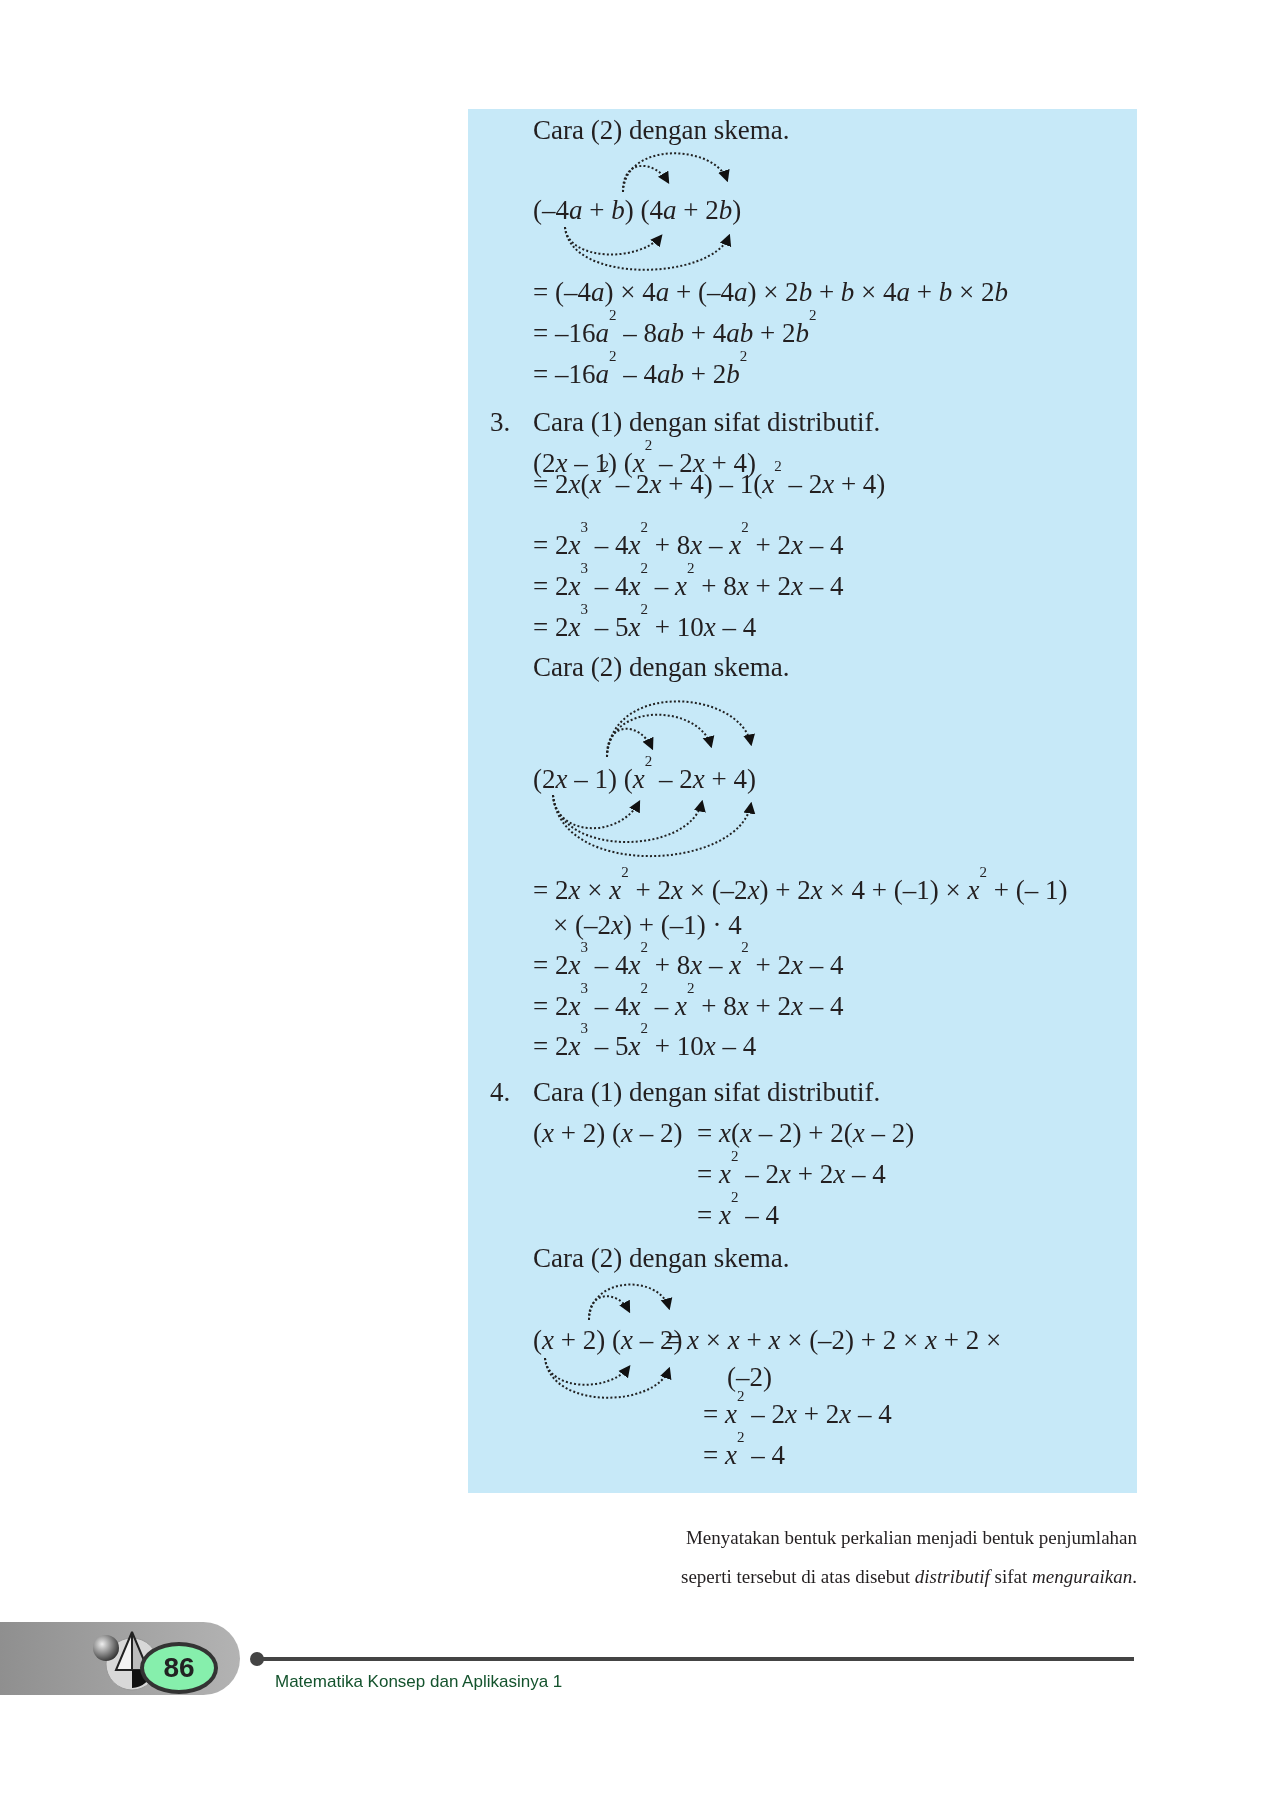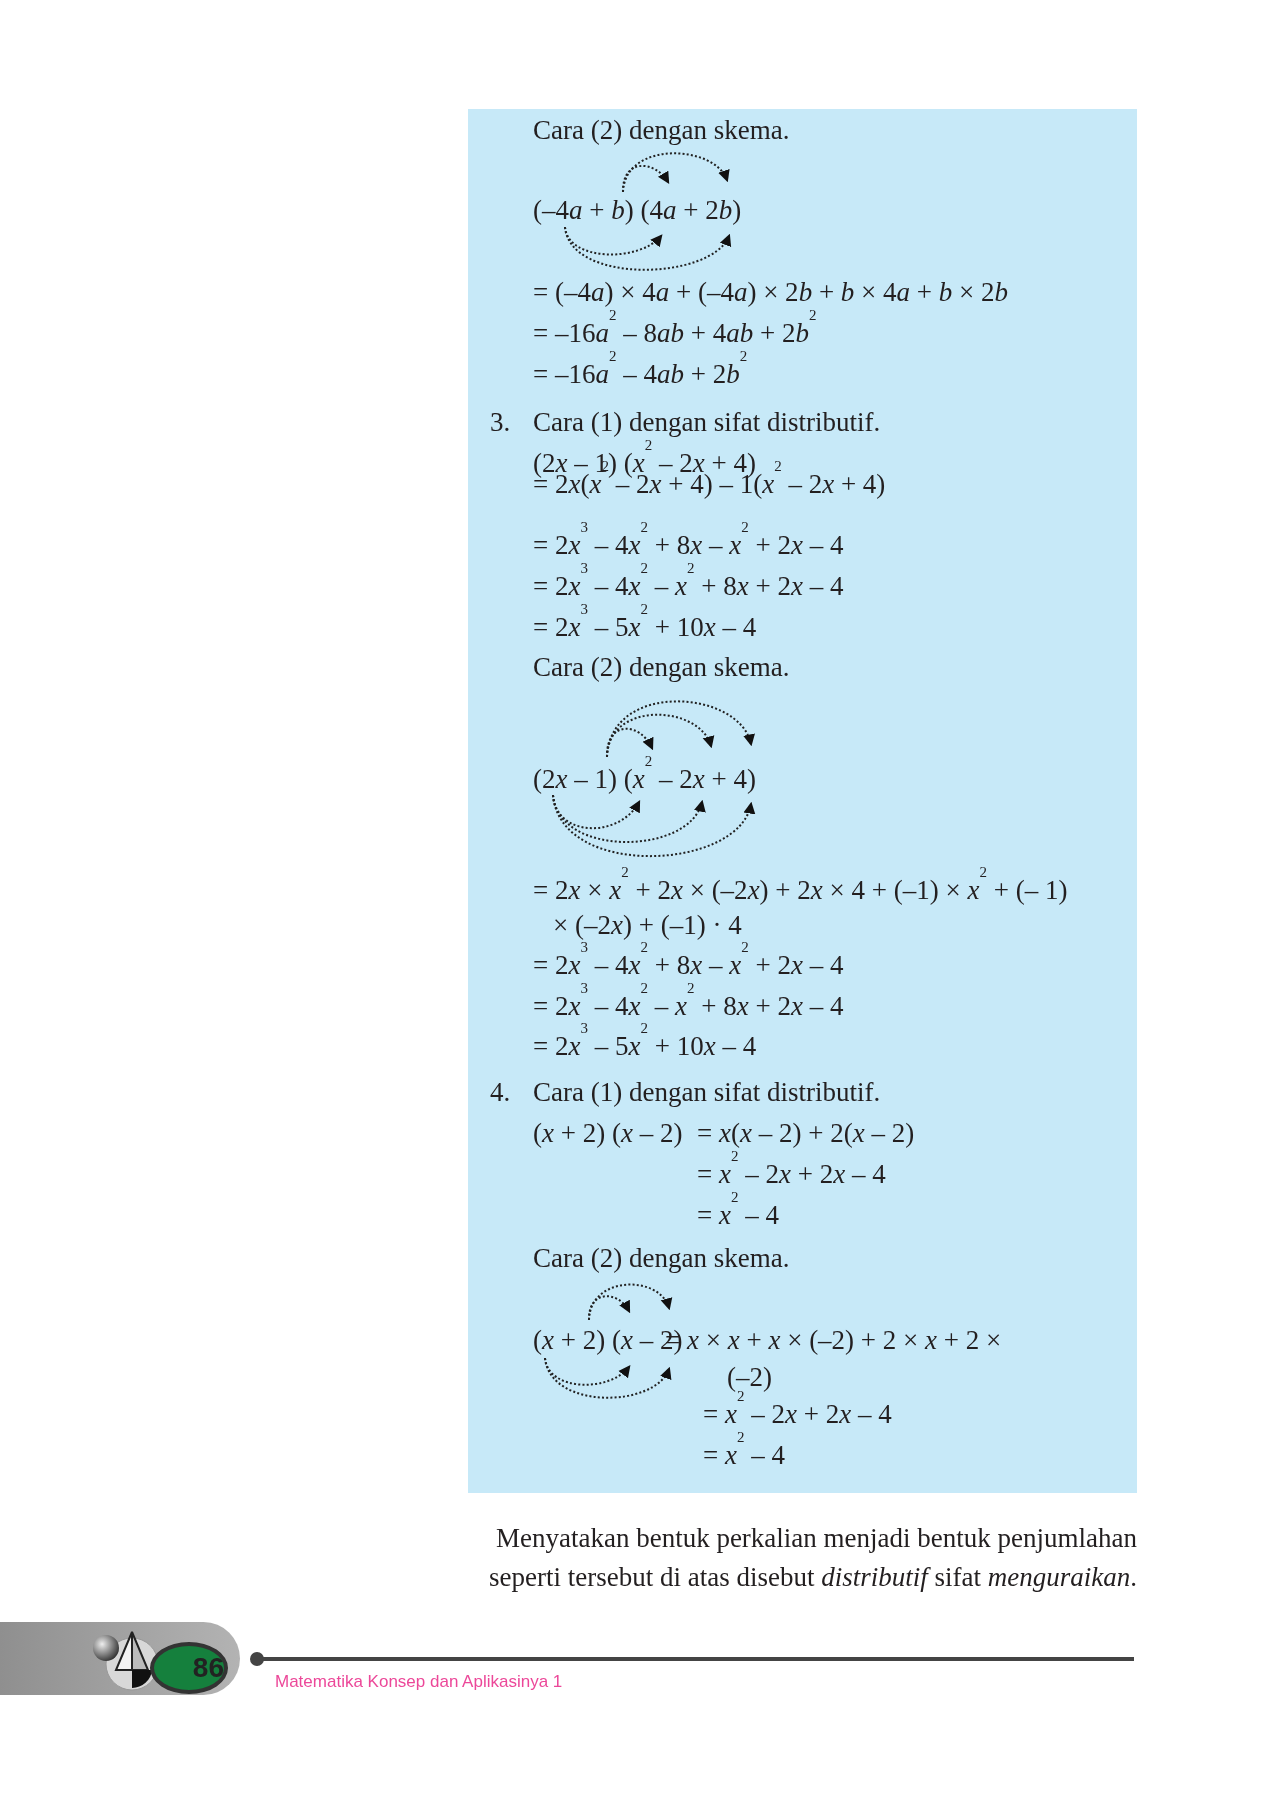--- a/index.html
+++ b/index.html
@@ -5,28 +5,28 @@
   html, body { margin:0; padding:0; }
   body { width:1267px; height:1800px; position:relative; background:#ffffff; overflow:hidden;
          font-family:"Liberation Serif", "DejaVu Serif", serif; color:#231f20; }
   .box { position:absolute; left:468px; top:109px; width:669px; height:1384px; background:#c7e9f8; }
   .ln { position:absolute; font-size:27px; line-height:30px; white-space:nowrap; transform:translateY(-50%); }
   .num { left:490px; }
   .txt { left:533px; }
   i { font-style:italic; }
   sup { font-size:15px; vertical-align:top; position:relative; top:-3px; line-height:0; }
   svg.arc { position:absolute; left:0; top:0; overflow:visible; }
-  .para { position:absolute; right:130px; font-size:27px; line-height:30px; white-space:nowrap; text-align:center; transform:translateY(-50%); }
+  .para { position:absolute; right:130px; font-size:19px; line-height:30px; white-space:nowrap; text-align:center; transform:translateY(-50%); }
   .footer-tab { position:absolute; left:0; top:1622px; width:240px; height:73px; background:linear-gradient(90deg,#8f8f8f,#b3b3b3); border-radius:0 37px 37px 0; }
   .logo { position:absolute; left:90px; top:1626px; width:72px; height:66px; }
-  .page-oval { position:absolute; left:150px; top:1642px; width:70px; height:44px; border:4px solid #333; border-radius:50%; background:#15803d;
-               font-family:"Liberation Sans", sans-serif; font-weight:bold; font-size:28px; line-height:44px; text-align:right; color:#222; }
+  .page-oval { position:absolute; left:140px; top:1642px; width:70px; height:44px; border:4px solid #333; border-radius:50%; background:#86efac;
+               font-family:"Liberation Sans", sans-serif; font-weight:bold; font-size:28px; line-height:44px; text-align:center; color:#222; }
   .rule-dot { position:absolute; left:250px; top:1652px; width:14px; height:14px; border-radius:50%; background:#444; }
   .rule { position:absolute; left:258px; top:1657px; width:876px; height:4px; background:#444; }
-  .footer-text { position:absolute; left:275px; top:1672px; font-family:"Liberation Sans", sans-serif; font-size:17px; color:#ec4899; }
+  .footer-text { position:absolute; left:275px; top:1672px; font-family:"Liberation Sans", sans-serif; font-size:17px; color:#14532d; }
 </style>
 </head>
 <body>
 
 <div class="box"></div>
 
 <div class="ln txt" style="top:130px">Cara (2) dengan skema.</div>
 <div class="ln txt" style="top:210px">(–4<i>a</i> + <i>b</i>) (4<i>a</i> + 2<i>b</i>)</div>
 <div class="ln txt" style="top:292px">= (–4<i>a</i>) × 4<i>a</i> + (–4<i>a</i>) × 2<i>b</i> + <i>b</i> × 4<i>a</i> + <i>b</i> × 2<i>b</i></div>
 <div class="ln txt" style="top:333px">= –16<i>a</i><sup>2</sup> – 8<i>ab</i> + 4<i>ab</i> + 2<i>b</i><sup>2</sup></div>

